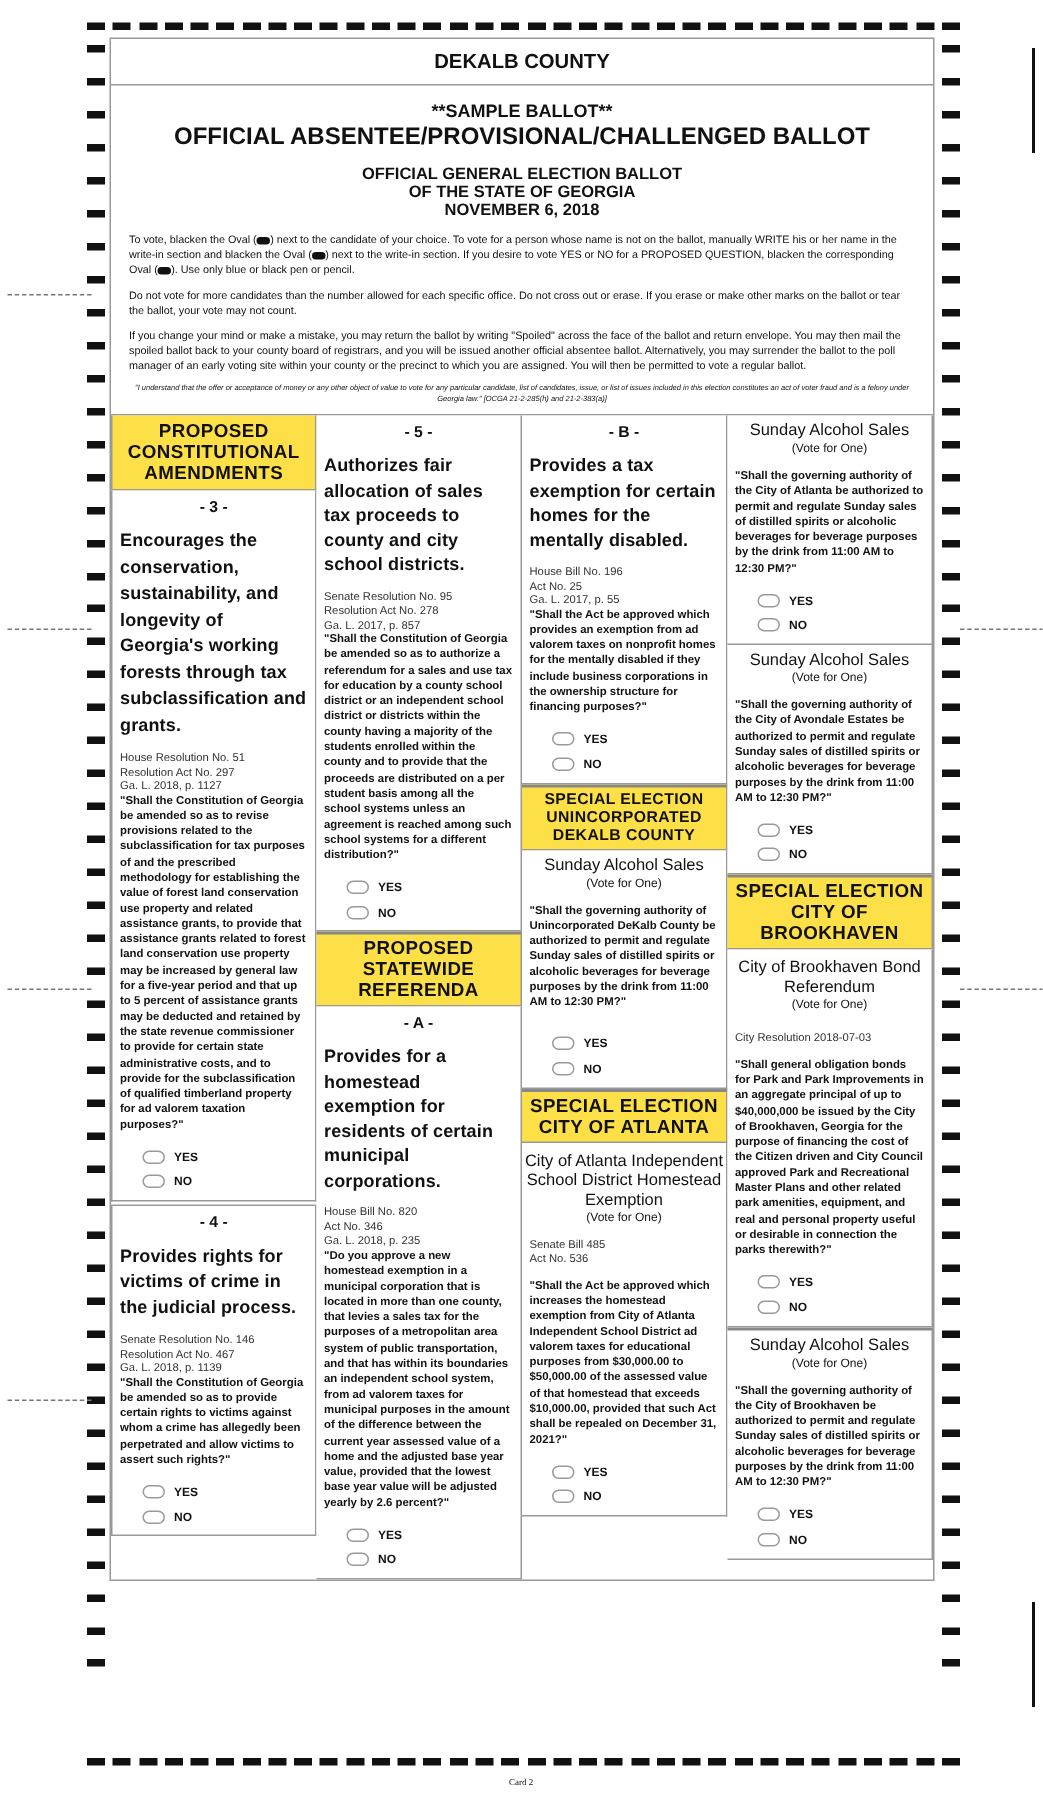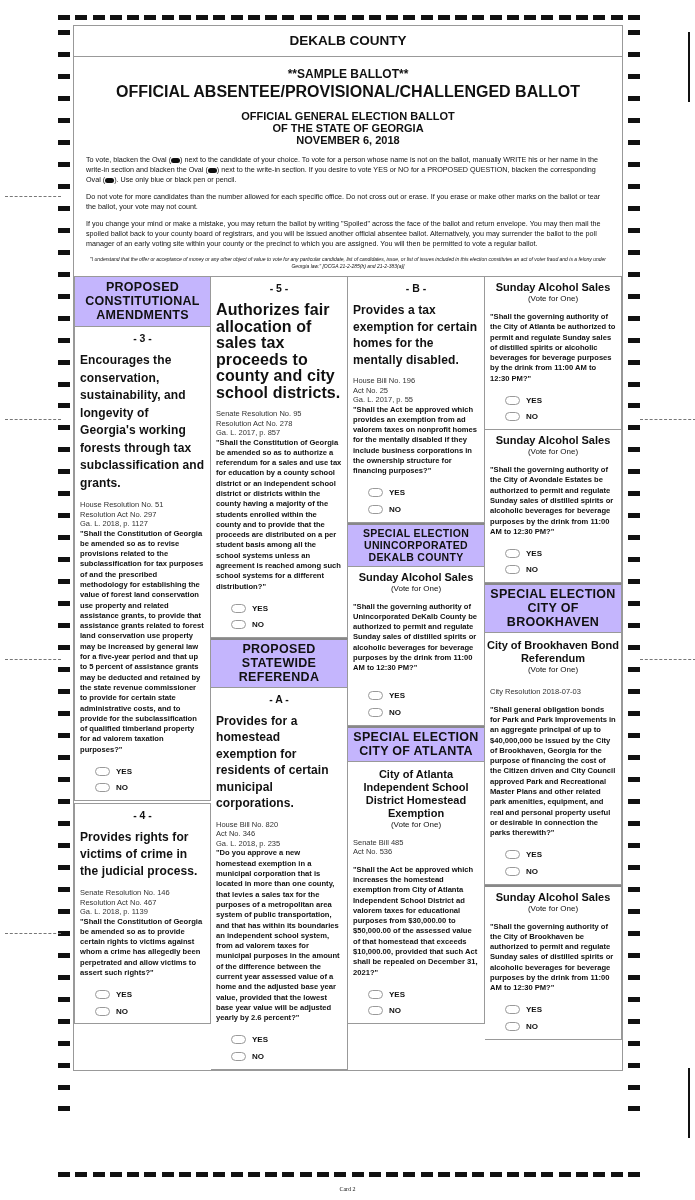--- a/index.html
+++ b/index.html
@@ -16,32 +16,32 @@
   .header .sample { font-weight: bold; font-size: 12px; line-height: 18px; margin-top: 2px; }
   .header .official { font-weight: bold; font-size: 16px; line-height: 18px; }
   .header .subtitle { font-weight: bold; font-size: 11px; line-height: 12px; margin-top: 9px; }
   .instr { font-size: 7.2px; line-height: 10px; text-align: left; padding: 0 4px; margin-top: 9px; }
   .instr p { margin-bottom: 7px; }
   .oval-ic { display: inline-block; width: 9px; height: 5px; background: #111; border-radius: 3px; vertical-align: middle; }
   .oath { font-style: italic; font-size: 5px; line-height: 7px; text-align: center; padding: 0 4px; margin-top: 3px; margin-bottom: 0; }
   .cols { display: flex; border-top: 1px solid #999; }
   .col { position: relative; width: 137.5px; }
   .box { border: 1px solid #999; border-top: none; background: #fff; }
-  .gray-head { background: #c4b5fd; border: 1px solid #999; border-top: 2px solid #888; text-align: center; font-weight: bold; font-size: 12.5px; line-height: 14px; padding: 2px 2px 3px; letter-spacing: 0.3px; }
+  .gray-head { background: #fde047; border: 1px solid #999; border-top: 2px solid #888; text-align: center; font-weight: bold; font-size: 12.5px; line-height: 14px; padding: 2px 2px 3px; letter-spacing: 0.3px; }
   .gray-head.first { border-top: none; }
   .num { text-align: center; font-weight: bold; font-size: 10.5px; padding-top: 5px; }
   .q-title { font-weight: bold; font-size: 11.5px; line-height: 15.5px; padding: 8px 5px 0 5px; letter-spacing: 0.1px; }
   .cite { font-size: 7.5px; line-height: 9.5px; color: #333; padding: 8px 5px 0; }
   .cite div { }
   .qtext { font-weight: bold; font-size: 7.6px; line-height: 10.3px; padding: 0 5px; }
   .qtext.gap { padding-top: 8px; }
   .opts { padding: 8px 0 4px 20px; }
   .opt { display: flex; align-items: center; font-size: 8px; font-weight: bold; height: 16.5px; }
   .oval { display: inline-block; width: 15px; height: 9px; border: 1px solid #999; border-radius: 5px; margin-right: 6px; }
-  .race-title { text-align: center; font-weight: bold; font-size: 11px; line-height: 13px; padding-top: 4px; }
+  .race-title { text-align: center; font-weight: normal; font-size: 11px; line-height: 13px; padding-top: 4px; }
   .vote-for { text-align: center; font-size: 8px; line-height: 10px; }
   .footer { position: absolute; top: 1186px; left: 0; width: 695px; text-align: center; font-family: "Liberation Serif", serif; font-size: 6px; }
 </style>
 </head>
 <body>
 
 <div class="dash-row" style="top:15px;" id="dash-top">
     <span></span>
     <span></span>
     <span></span>
@@ -284,21 +284,21 @@
               <span class="oval"></span>
               <span>NO</span>
             </div>
         </div>
       </div>
     </div>
 
     <div class="col">
       <div class="box" style="border-left:none;">
         <div class="num">- 5 -</div>
-        <div class="q-title" style="font-size:16px;line-height:16.5px;">Authorizes fair allocation of sales tax proceeds to county and city school districts.</div>
+        <div class="q-title" style="font-size:12px;line-height:16.5px;">Authorizes fair allocation of sales tax proceeds to county and city school districts.</div>
         <div class="cite">
           <div>Senate Resolution No. 95</div>
             <div>Resolution Act No. 278</div>
             <div>Ga. L. 2017, p. 857</div>
         </div>
         <div class="qtext">"Shall the Constitution of Georgia be amended so as to authorize a referendum for a sales and use tax for education by a county school district or an independent school district or districts within the county having a majority of the students enrolled within the county and to provide that the proceeds are distributed on a per student basis among all the school systems unless an agreement is reached among such school systems for a different distribution?"</div>
         <div class="opts">
           <div class="opt">
               <span class="oval"></span>
               <span>YES</span>

